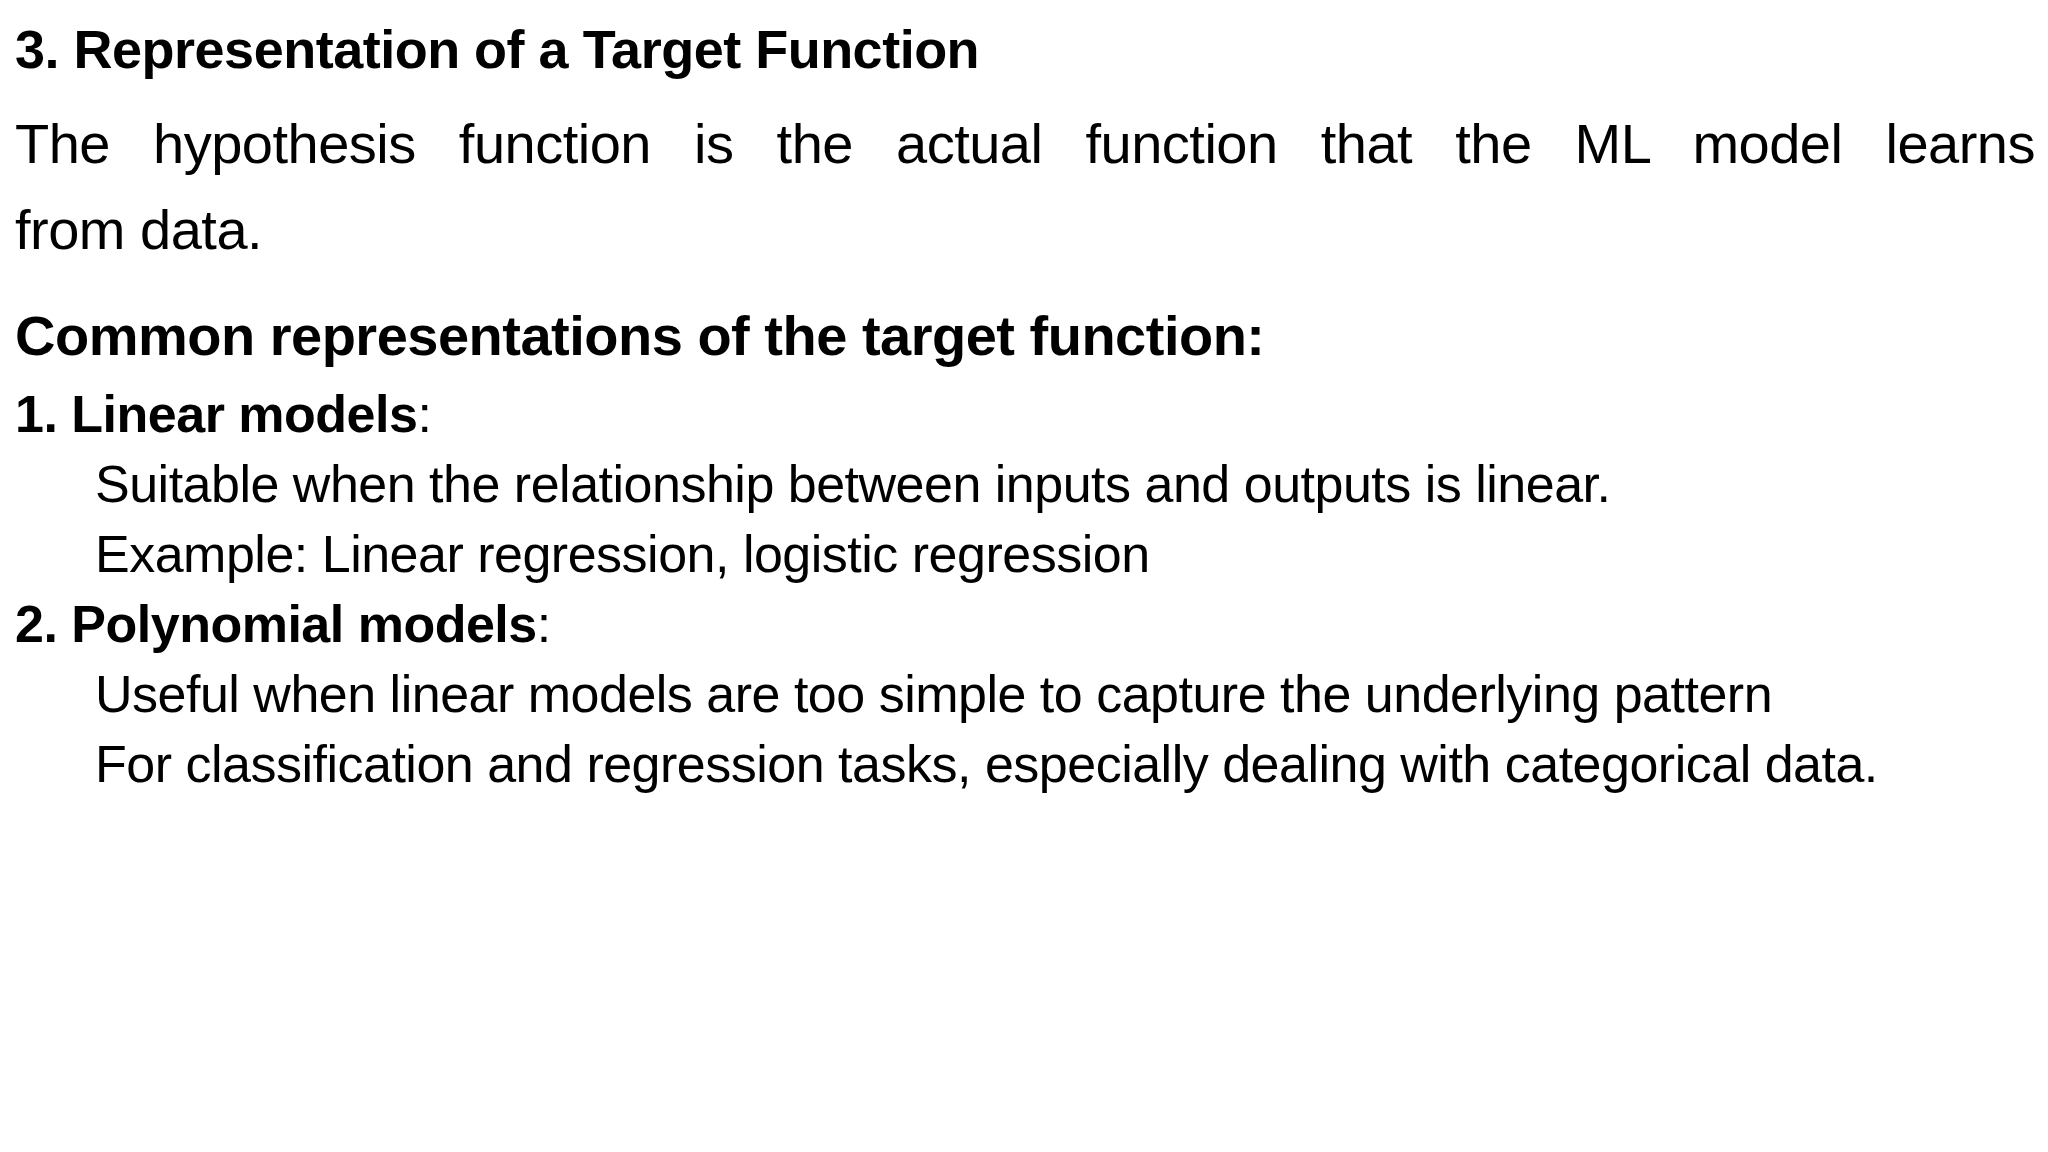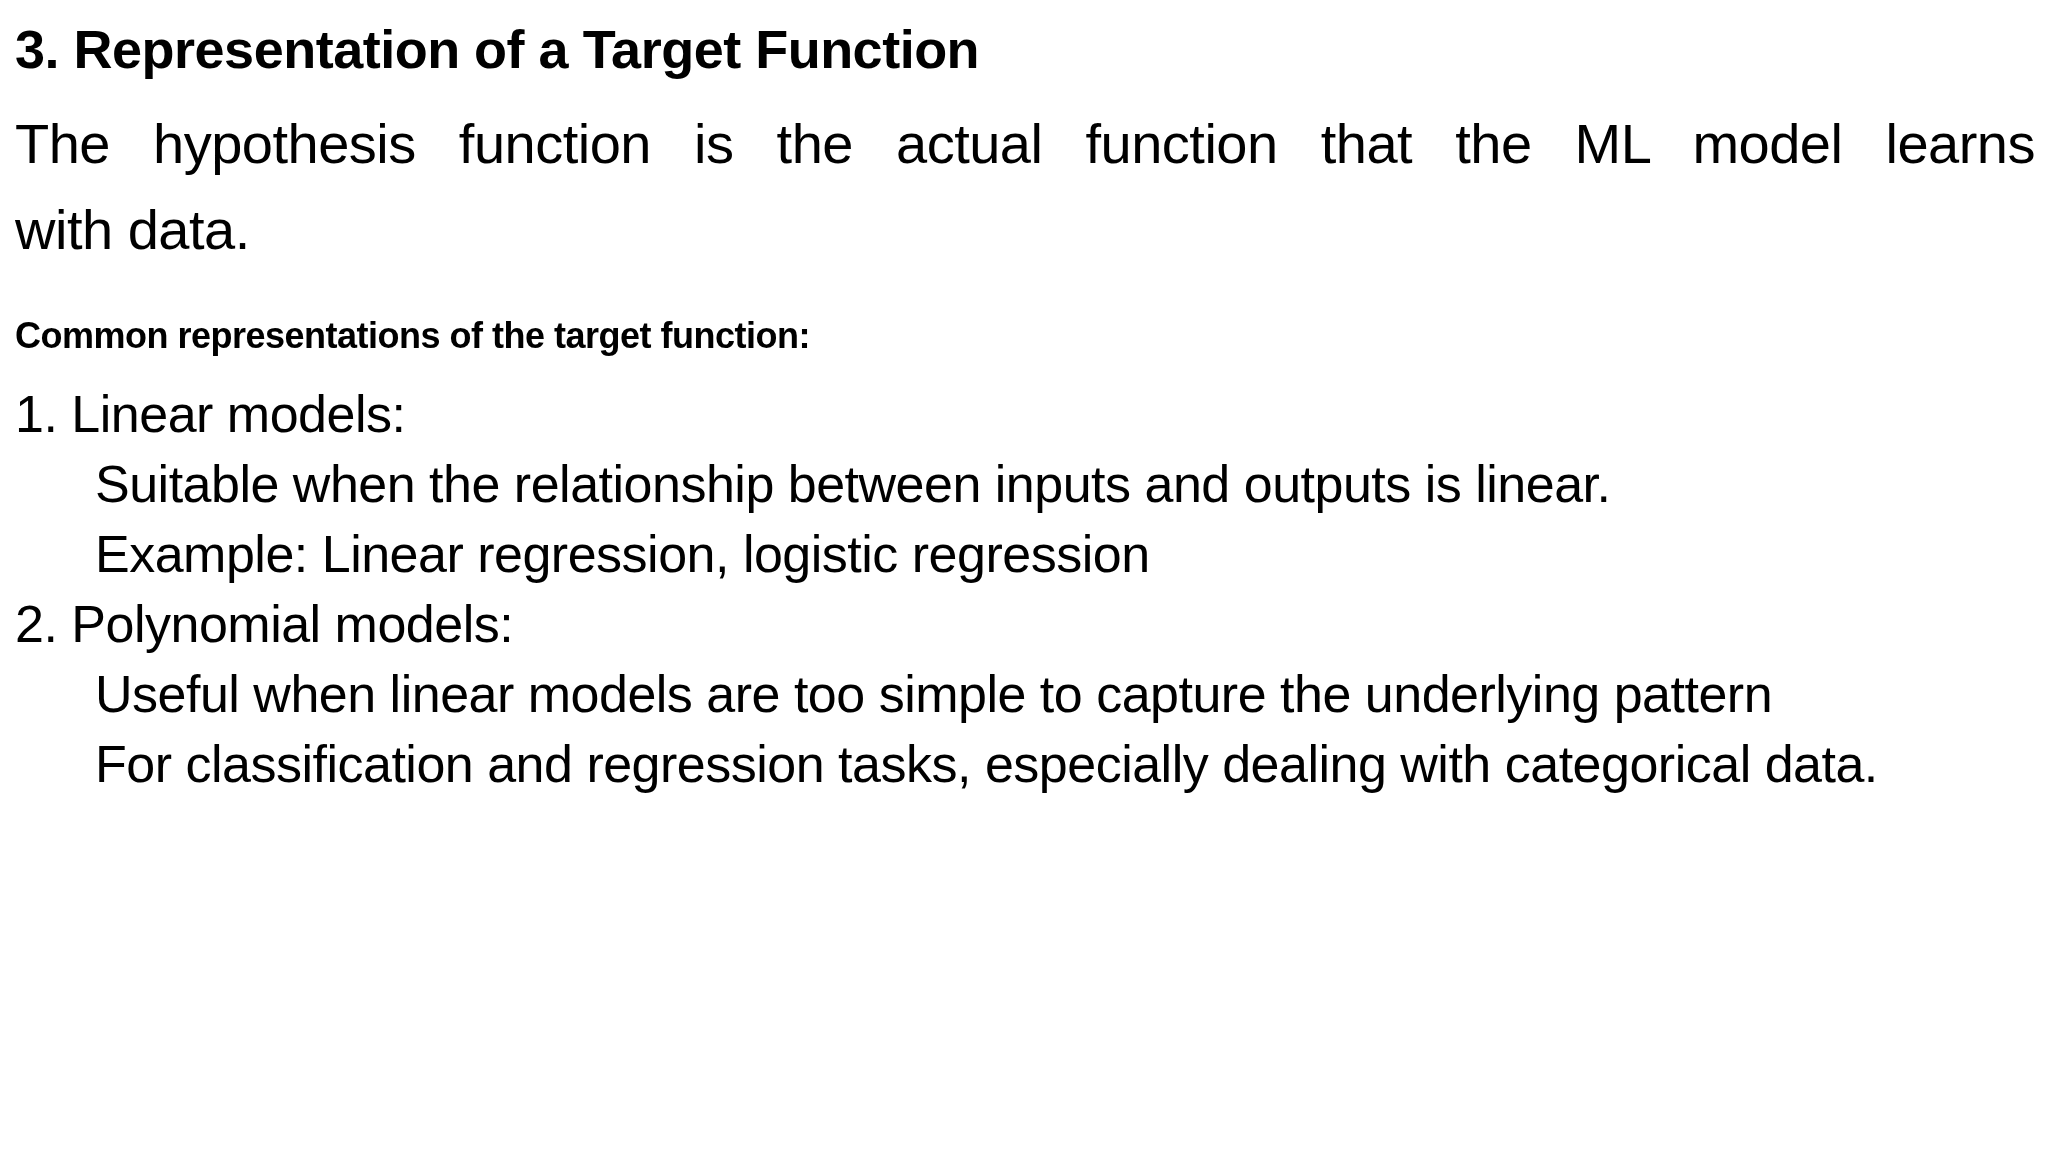--- a/index.html
+++ b/index.html
@@ -36,49 +36,49 @@
   .jline {
     text-align: justify;
     text-align-last: justify;
   }
   .em-h {
     font-weight: bold;
     font-style: italic;
   }
   .heading {
     margin: 20px 0 0 0;
-    font-size: 36px;
+    font-size: 56px;
     font-weight: bold;
     line-height: 86px;
     letter-spacing: -0.5px;
   }
   .list {
     margin: 0;
     font-size: 52px;
     line-height: 70px;
     letter-spacing: -0.5px;
   }
   .list-line { }
-  .head-label { font-weight: normal; }
+  .head-label { font-weight: bold; }
   .head-tail { font-weight: normal; }
   .sub {
     padding-left: 80px;
   }
 </style>
 </head>
 <body>
 
 <div class="slide">
 
   <h1 class="title">3. Representation of a Target Function</h1>
 
 
   <div class="para p2">
     <div class="jline">The hypothesis function is the actual function that the ML model learns</div>
-    <div>with data.</div>
+    <div>from data.</div>
   </div>
 
   <h2 class="heading">Common representations of the target function:</h2>
 
   <div class="list">
 
     <div class="list-line"><span class="head-label">1. Linear models</span><span class="head-tail">:</span></div>
     <div class="list-line sub">Suitable when the relationship between inputs and outputs is linear.</div>
     <div class="list-line sub">Example: Linear regression, logistic regression</div>
 

